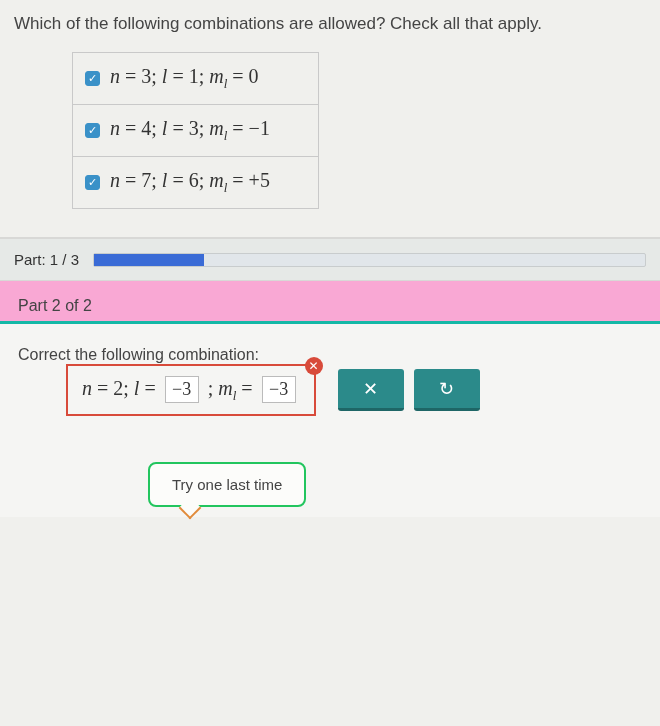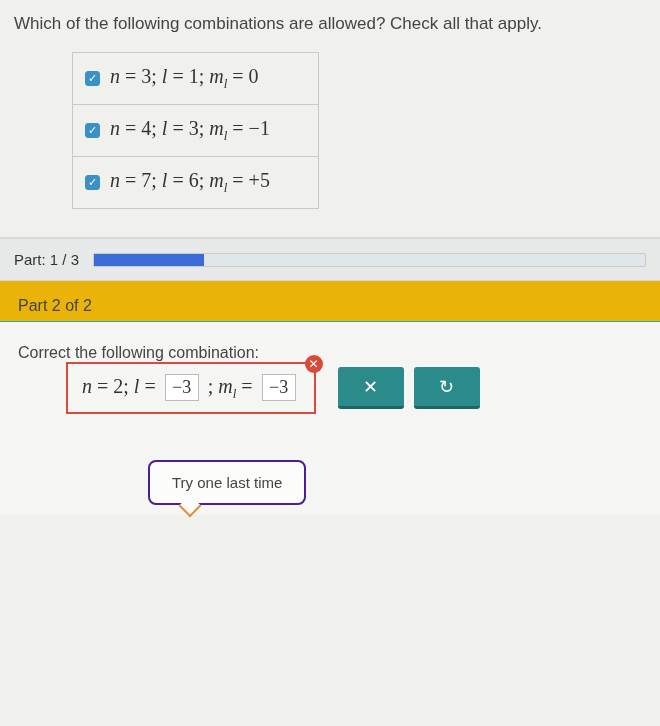--- a/index.html
+++ b/index.html
@@ -74,22 +74,22 @@
       border-radius: 2px;
       position: relative;
     }
     .progress-bar {
       height: 100%; width: 20%;
       background: #3a6bd6;
     }
     .part2-head {
       padding: 16px 18px 6px 18px;
       font-size: 16px; color: #444;
-      border-bottom: 1px solid #14b8a6;
-      background: #eab308;
+      border-bottom: 3px solid #14b8a6;
+      background: #f9a8d4;
     }
     .part2-body {
       padding: 22px 18px 10px 18px;
       background: #f5f5f3;
     }
     .prompt { font-size: 16px; color: #444; }
     .answer-area { display: flex; align-items: center; gap: 22px; margin-left: 48px; }
     .red-box {
       border: 2px solid #d84a3a;
       padding: 10px 14px;
@@ -127,21 +127,21 @@
       border-bottom: 3px solid #1e6666;
       border-radius: 3px;
       color: #fff;
       font-size: 18px;
       display: flex; align-items: center; justify-content: center;
       cursor: pointer;
     }
     .try-wrap { margin: 46px 0 0 130px; }
     .try-bubble {
       position: relative;
-      border: 2px solid #4c1d95;
+      border: 2px solid #22c55e;
       border-radius: 8px;
       padding: 12px 22px;
       font-size: 15px;
       color: #444;
       background: #fcfcfa;
       display: inline-block;
     }
     .try-tail {
       position: absolute;
       left: 32px; bottom: -11px;

